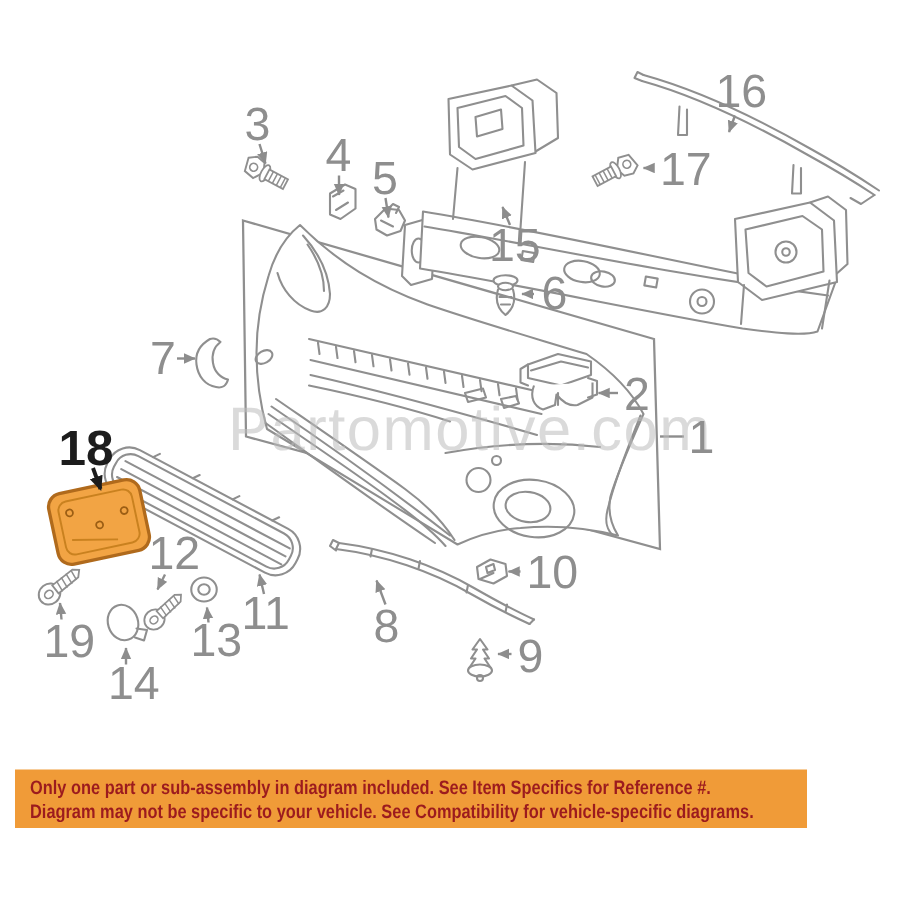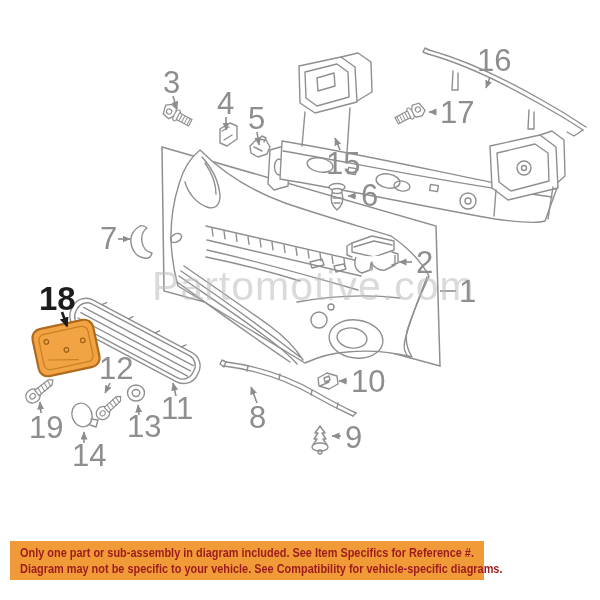--- a/index.html
+++ b/index.html
@@ -1,21 +1,21 @@
 <!DOCTYPE html>
 <html><head>
 <meta charset="utf-8">
 <style>
   html,body{margin:0;padding:0;background:#ffffff;}
   .stage{position:relative;width:600px;height:600px;background:#ffffff;overflow:hidden;
          font-family:"Liberation Sans",sans-serif;}
   .stage svg{position:absolute;left:0;top:0;}
-  .banner{position:absolute;left:10px;top:513px;width:474px;height:39px;
+  .banner{position:absolute;left:10px;top:513px;width:528px;height:39px;
           background:#F09B38;box-sizing:border-box;padding:4px 0 0 10px;
-          color:#9C1B1E;font-weight:bold;font-size:13px;line-height:16px;margin-top:28px;}
+          color:#9C1B1E;font-weight:bold;font-size:13px;line-height:16px;}
   .banner-line{white-space:nowrap;transform:scaleX(0.84);transform-origin:0 50%;}
   text.plabel{font-family:"Liberation Sans",sans-serif;font-size:31px;fill:#8e8e8e;}
   text.plabel-hi{font-family:"Liberation Sans",sans-serif;font-size:33px;font-weight:700;fill:#1c1c1c;}
   text.wmark{font-family:"Liberation Sans",sans-serif;font-size:41px;fill:#bdbdbd;opacity:.55;letter-spacing:1px;}
   .ln{stroke:#8f8f8f;stroke-width:1.4;fill:none;stroke-linecap:round;stroke-linejoin:round;}
   .lnw{stroke:#8f8f8f;stroke-width:1.4;fill:#ffffff;stroke-linejoin:round;}
   .callout{stroke:#8d8d8d;stroke-width:1.6;fill:none;}
   .callout-hi{stroke:#1c1c1c;stroke-width:2.6;fill:none;}
 </style>
 </head>

